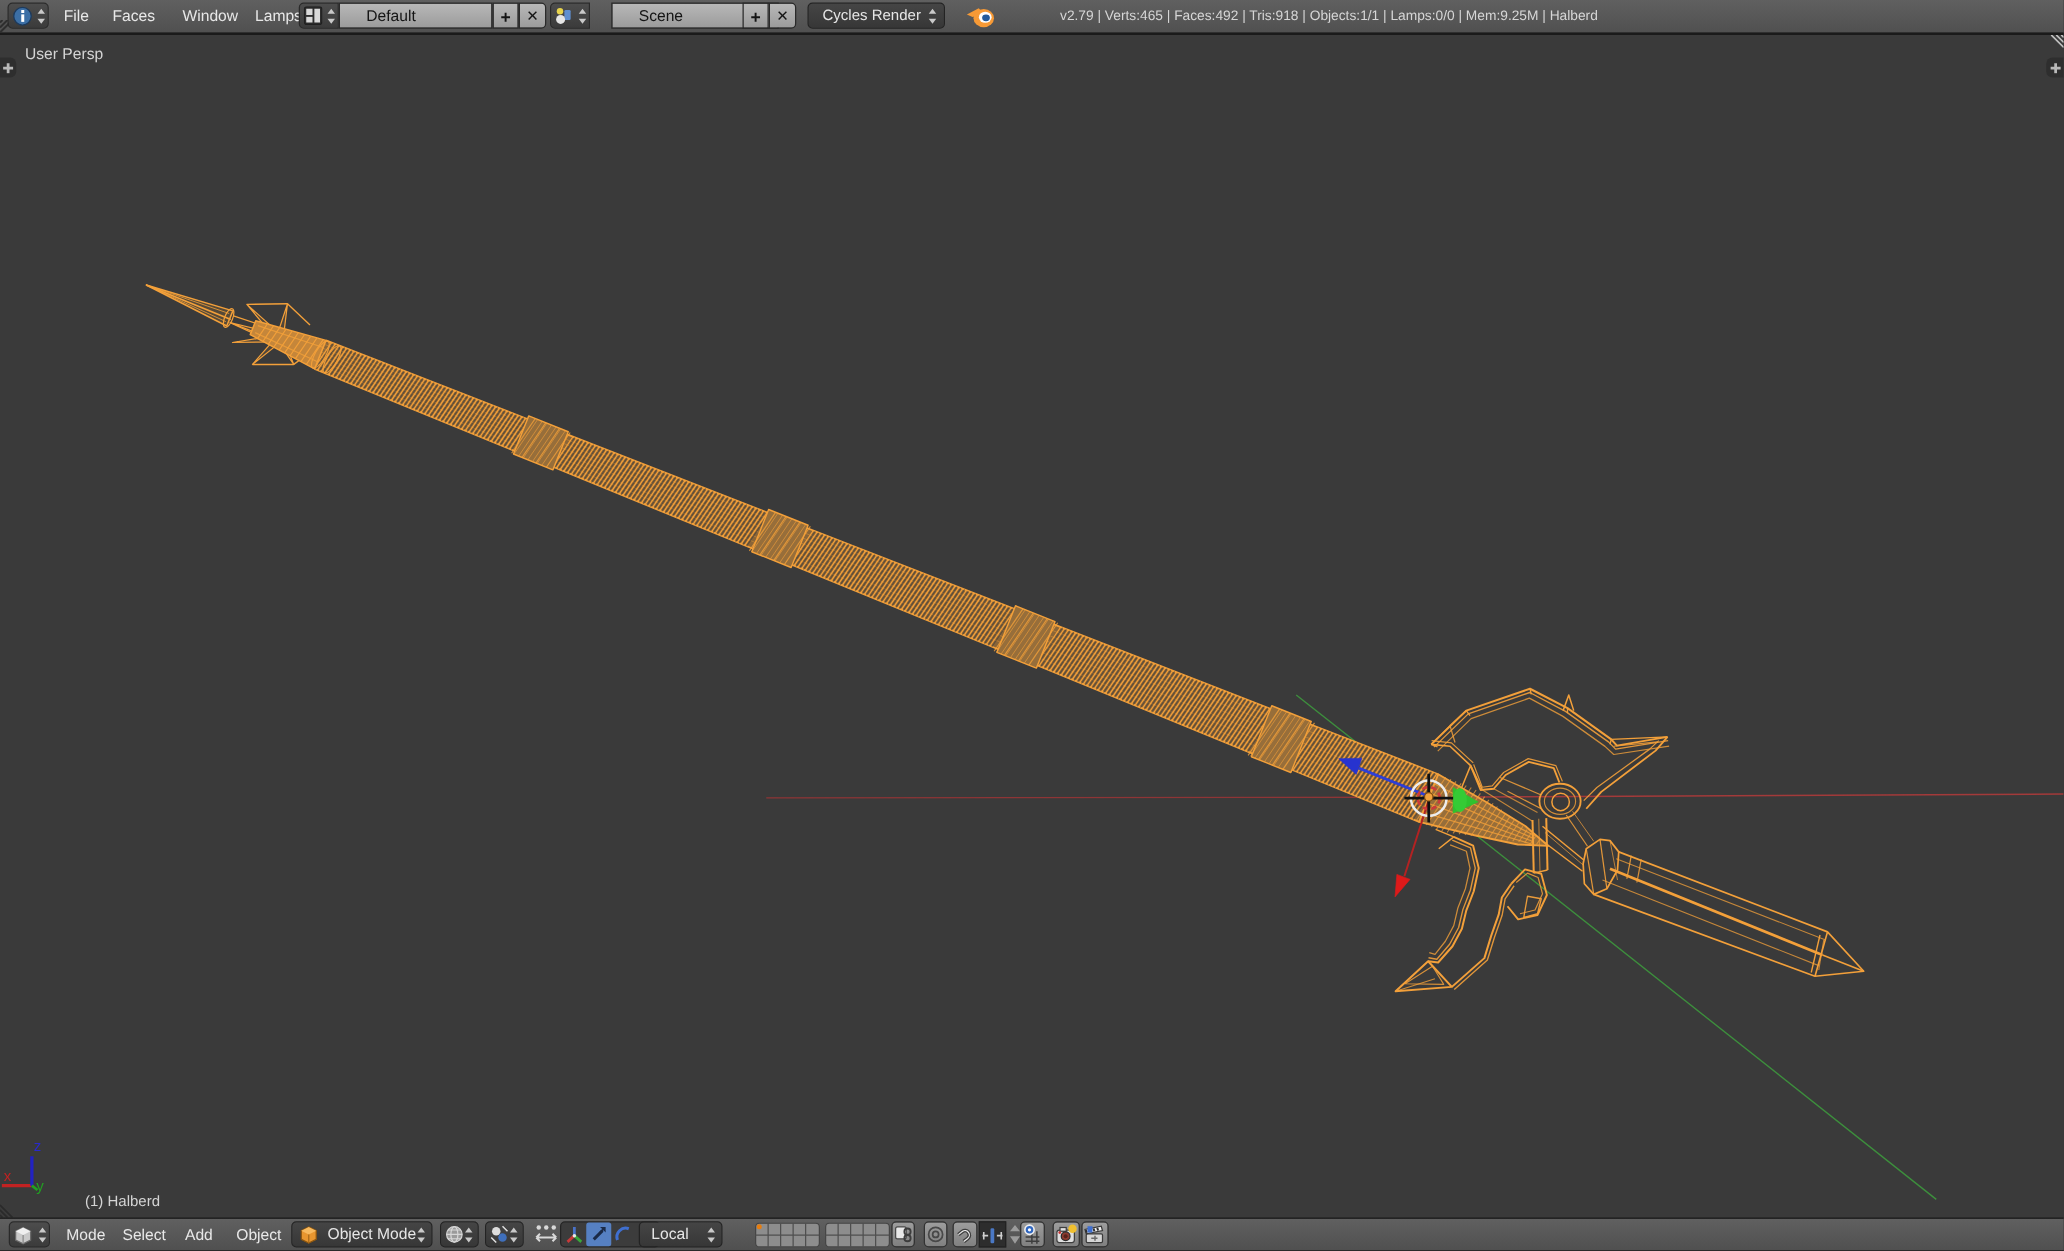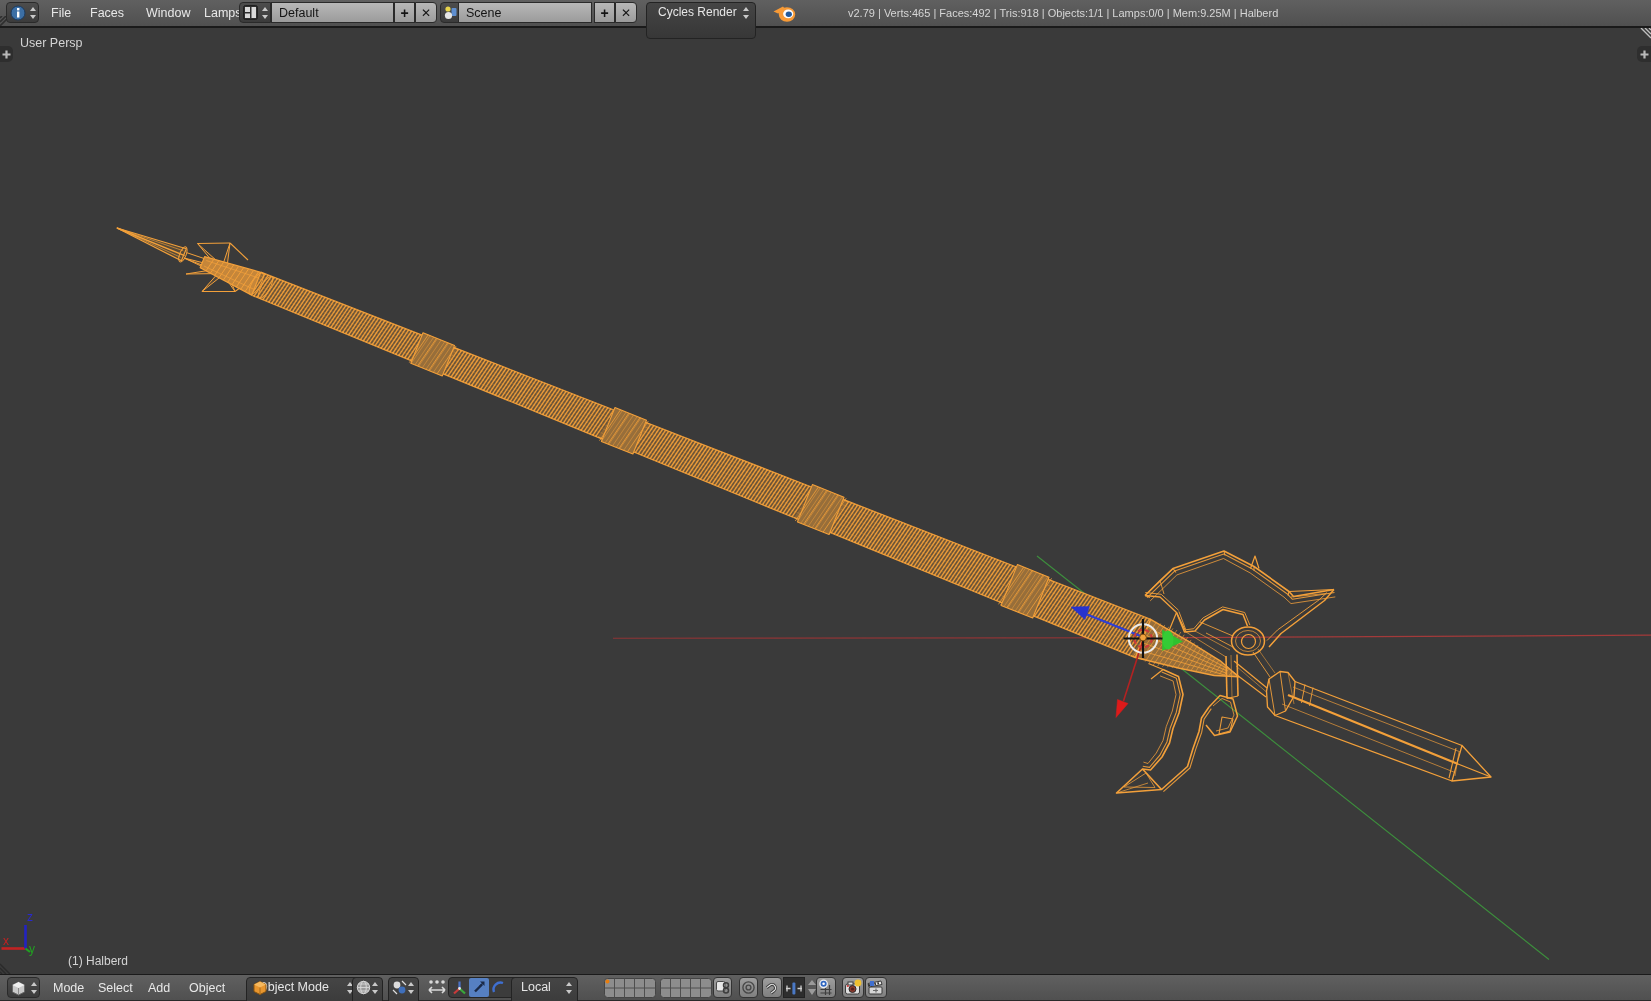--- a/index.html
+++ b/index.html
@@ -1,21 +1,21 @@
 <!DOCTYPE html>
 <html><head><meta charset="utf-8"><style>
 *{margin:0;padding:0;box-sizing:border-box}
 body{width:1651px;height:1001px;background:#3a3a3a;font-family:"Liberation Sans",sans-serif;overflow:hidden;position:relative}
 .bar{position:absolute;left:0;width:1651px;background:linear-gradient(#606060,#505050);}
 .topbar{top:0;height:28px;border-bottom:2px solid #1a1a1a}
 .botbar{top:974px;height:27px;border-top:1px solid #1a1a1a;border-bottom:1px solid #2a2a2a}
 .menu{position:absolute;top:0;height:26px;line-height:26px;color:#e8e8e8;font-size:12.5px}
 .btn{position:absolute;top:2px;height:21px;background:linear-gradient(#4d4d4d,#3b3b3b);border:1px solid #2a2a2a;border-radius:4px}
-.field{position:absolute;top:2px;height:21px;background:linear-gradient(#b8b8b8,#9b9b9b);border:1px solid #2a2a2a;color:#141414;font-size:12.5px;line-height:20px;padding-left:7px}
-.drop{position:absolute;top:2px;height:37px;background:linear-gradient(#454545,#373737);border:1px solid #232323;border-radius:4px;color:#e6e6e6;font-size:12.5px;line-height:19px}
+.field{position:absolute;top:2px;height:21px;background:linear-gradient(#b8b8b8,#9b9b9b);border:1px solid #2a2a2a;color:#141414;font-size:12.5px;line-height:20px;padding-left:21px}
+.drop{position:absolute;top:2px;height:21px;background:linear-gradient(#454545,#373737);border:1px solid #232323;border-radius:4px;color:#e6e6e6;font-size:12.5px;line-height:19px}
 .lbtn{position:absolute;top:2px;height:21px;background:linear-gradient(#9d9d9d,#808080);border:1px solid #333;border-radius:4px}
 svg{position:absolute}
 </style></head><body>
 
 <div class="bar topbar">
  <svg width="14" height="10" style="left:0;top:16px" viewBox="0 0 14 10">
    <path d="M0,10 L10,0 M0,6 L6,0 M0,2 L2,0" stroke="#2e2e2e" stroke-width="1.6" fill="none"></path>
  </svg>
  <div class="btn" style="left:6px;width:33px">
    <svg width="16" height="16" style="left:3px;top:2px" viewBox="0 0 16 16">
@@ -48,21 +48,21 @@
  <div class="btn" style="left:440px;width:32px;border-top-right-radius:0;border-bottom-right-radius:0">
    <svg width="16" height="16" style="left:2px;top:2px" viewBox="0 0 16 16">
      <circle cx="5" cy="4" r="2.6" fill="#e8d44c"></circle>
      <rect x="8.5" y="3" width="5" height="8" rx="1" fill="#5f8fd0"></rect>
      <circle cx="5.5" cy="10.5" r="3.6" fill="#e6e6e6"></circle>
    </svg>
    <svg width="8" height="14" style="left:21px;top:3px" viewBox="0 0 8 14">
      <path d="M1,5 L4,1 L7,5 Z M1,9 L7,9 L4,13 Z" fill="#c9c9c9"></path>
    </svg>
  </div>
- <div class="field" style="left:458px;width:134px">Scene</div>
+ <div class="field" style="left:489px;width:134px">Scene</div>
  <div class="field" style="left:594px;width:21px;padding:0;text-align:center;font-weight:bold;font-size:14px">+</div>
  <div class="field" style="left:615px;width:22px;padding:0;text-align:center;border-top-right-radius:4px;border-bottom-right-radius:4px;font-size:12px">✕</div>
  <div class="drop" style="left:646px;width:110px;padding-left:11px;font-size:12px">Cycles Render
    <svg width="8" height="14" style="right:5px;top:3px;position:absolute" viewBox="0 0 8 14">
      <path d="M1,5 L4,1 L7,5 Z M1,9 L7,9 L4,13 Z" fill="#c9c9c9"></path>
    </svg>
  </div>
  <svg width="24" height="20" style="left:773px;top:3px" viewBox="0 0 24 20">
    <path d="M0.5,8.5 L10,3.5 L14,8 L5,10.5 Z" fill="#f79a36"></path>
    <ellipse cx="14" cy="11.5" rx="8.2" ry="7.3" fill="#f79a36"></ellipse>
@@ -848,21 +848,21 @@
      <path d="M7.5,7 L7.5,14" stroke="#8a8a8a"></path>
    </svg>
    <svg width="8" height="14" style="left:22px;top:3px" viewBox="0 0 8 14">
      <path d="M1,5 L4,1 L7,5 Z M1,9 L7,9 L4,13 Z" fill="#c9c9c9"></path>
    </svg>
  </div>
  <span class="menu" style="left:53px">Mode</span>
  <span class="menu" style="left:98px">Select</span>
  <span class="menu" style="left:148px">Add</span>
  <span class="menu" style="left:189px">Object</span>
- <div class="drop" style="left:246px;width:113px;padding-left:11px">Object Mode
+ <div class="drop" style="left:233px;width:113px;padding-left:28px">Object Mode
    <svg width="16" height="16" style="left:5px;top:2px;position:absolute" viewBox="0 0 16 16">
      <path d="M8,1.5 L14,4.5 L14,11.5 L8,14.5 L2,11.5 L2,4.5 Z" fill="#e8962f" stroke="#8a5510"></path>
      <path d="M8,1.5 L14,4.5 L8,7.5 L2,4.5 Z" fill="#f7b95e"></path>
      <path d="M8,7.5 L8,14.5" stroke="#a86a1a"></path>
    </svg>
    <svg width="8" height="14" style="right:4px;top:3px;position:absolute" viewBox="0 0 8 14">
      <path d="M1,5 L4,1 L7,5 Z M1,9 L7,9 L4,13 Z" fill="#c9c9c9"></path>
    </svg>
  </div>
  <div class="drop" style="left:352px;width:31px">

